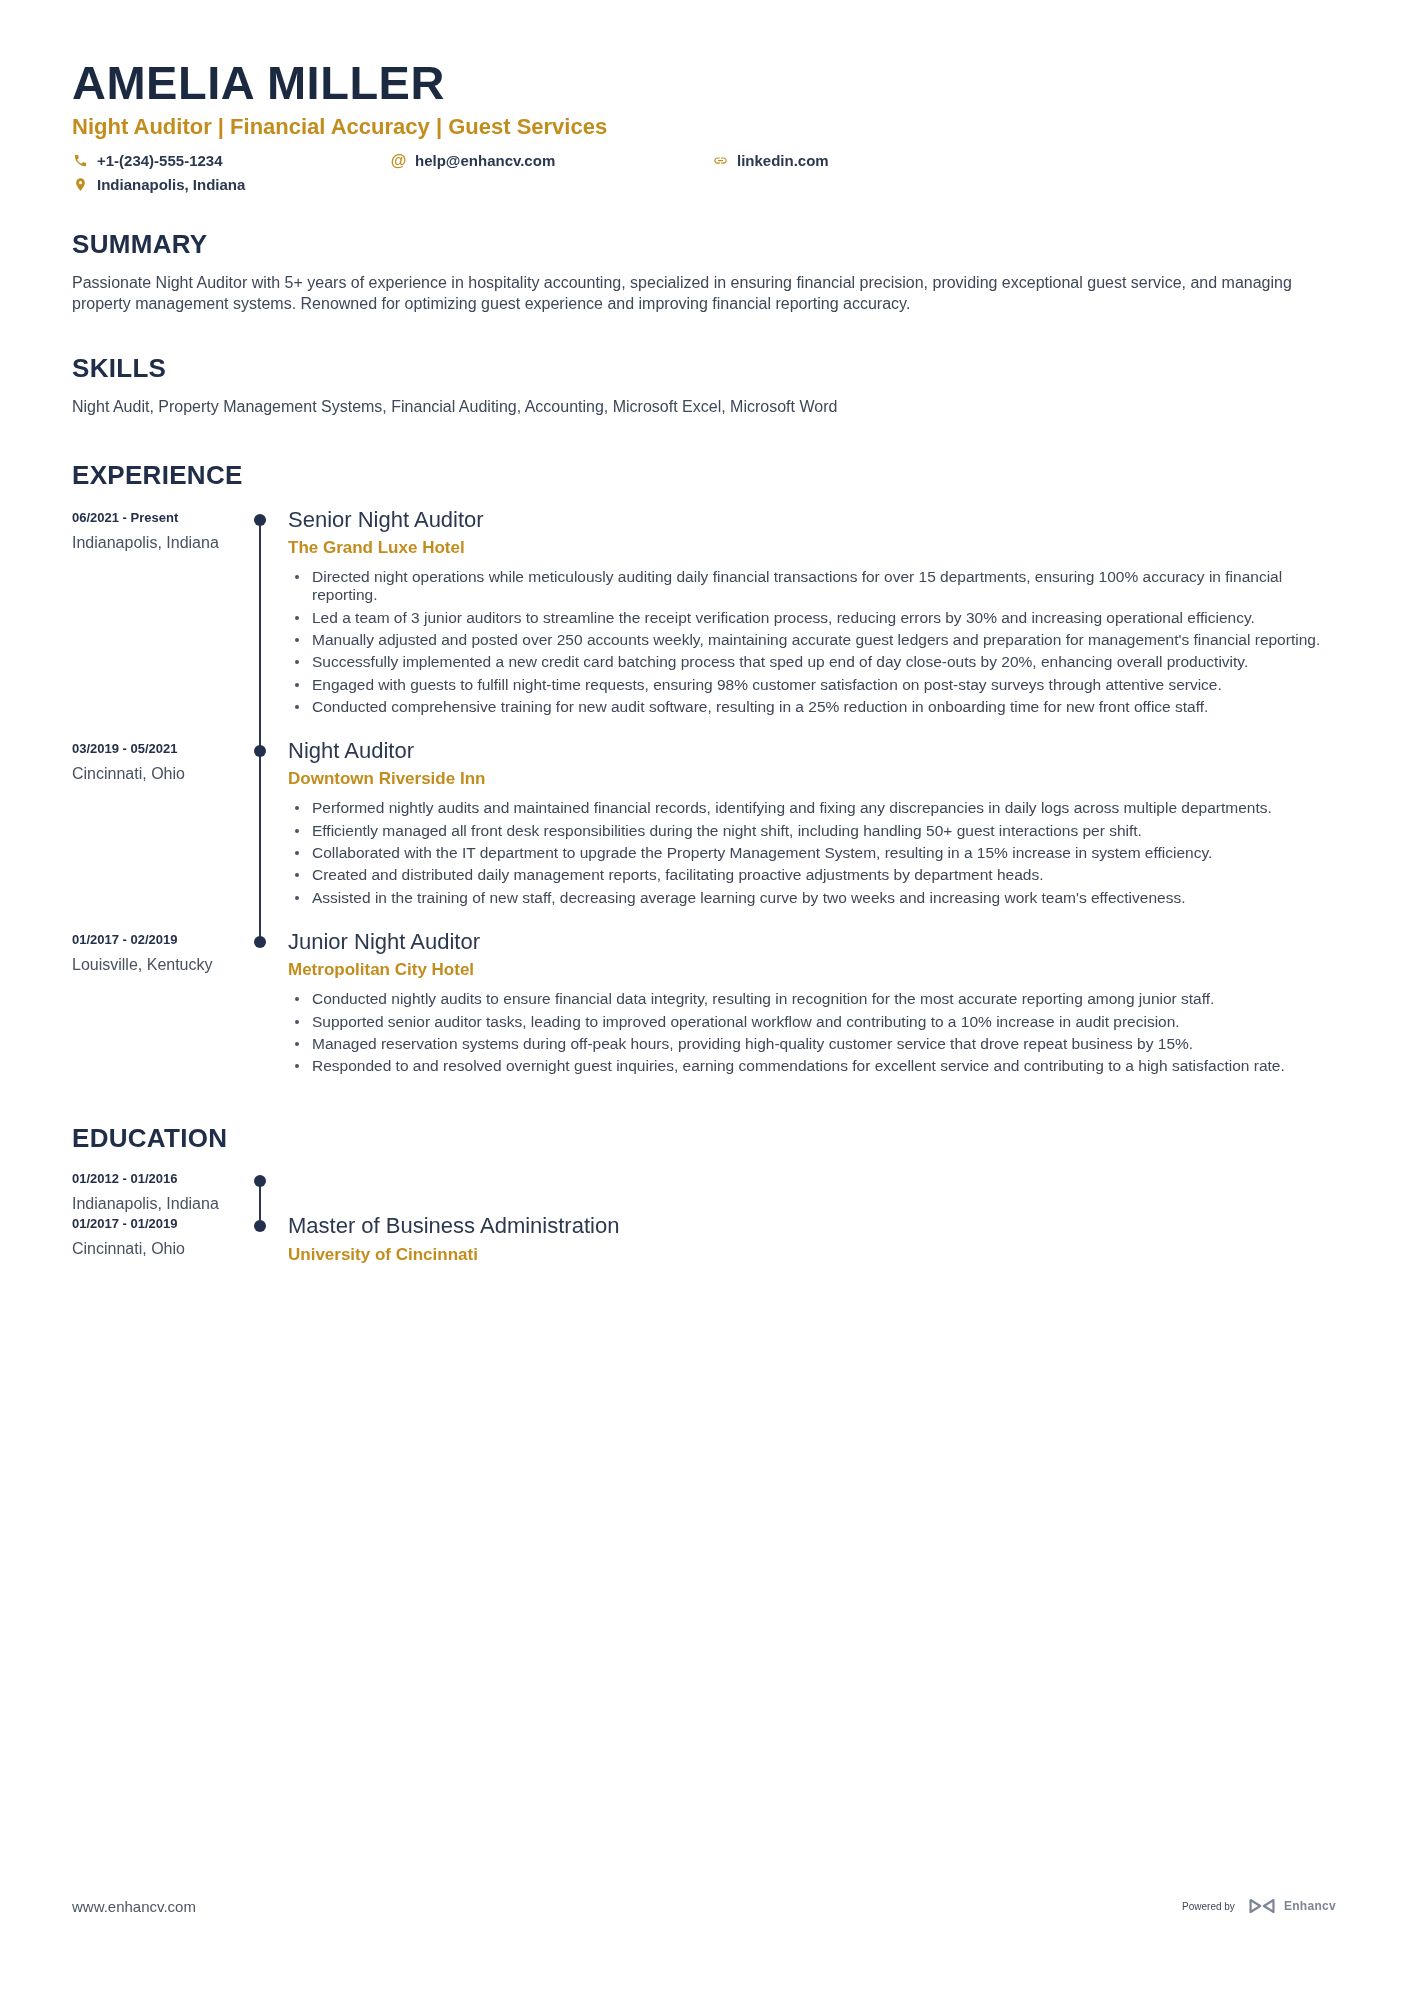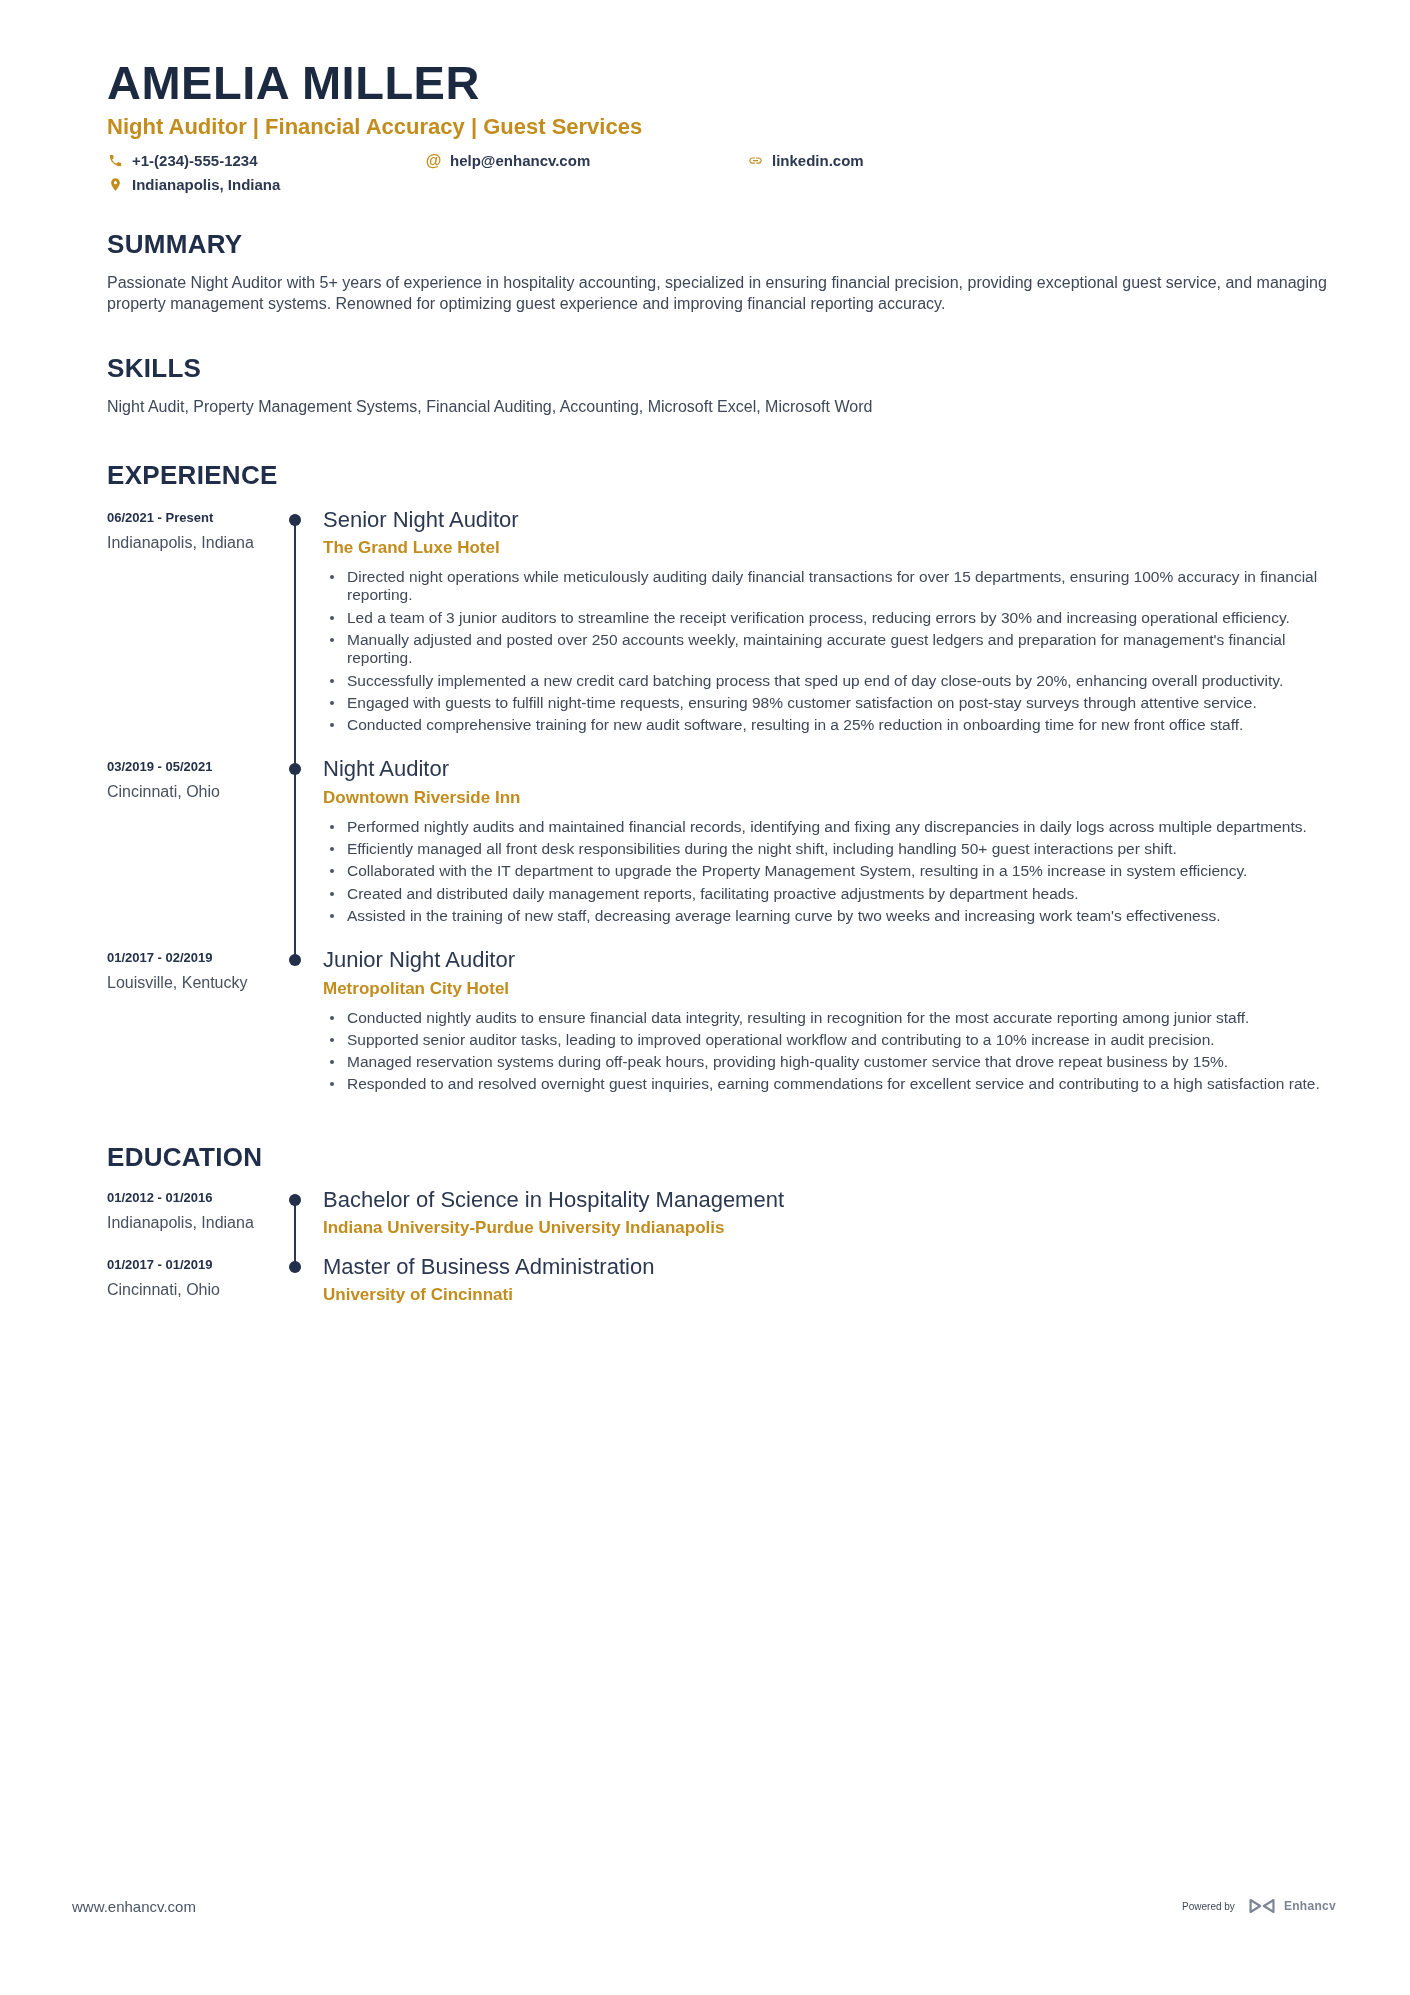--- a/index.html
+++ b/index.html
@@ -6,21 +6,20 @@
   html, body { margin: 0; padding: 0; background: #e9eaec; }
   .page {
     position: relative;
     width: 1410px;
     height: 1995px;
     margin: 0 auto;
     background: #ffffff;
     font-family: "Liberation Sans", sans-serif;
     color: #3e4858;
     overflow: hidden;
-    padding-left: 35px;
   }
   .content { padding: 58px 74px 0 72px; }
 
   
   .name {
     font-size: 47px;
     font-weight: 800;
     letter-spacing: 0.5px;
     color: #1c2a41;
     line-height: 1.05;
@@ -302,24 +301,20 @@
       <div class="section-heading">EDUCATION</div>
 
       <div class="entry edu-entry">
         <div class="entry-left">
           <div class="dates">01/2012 - 01/2016</div>
           <div class="location">Indianapolis, Indiana</div>
         </div>
         <div class="gutter tl-first">
             <span class="dot"></span>
           </div>
-        <div class="entry-body">
-          <div class="job-title">Bachelor of Science in Hospitality Management</div>
-          <div class="school">Indiana University-Purdue University Indianapolis</div>
-        </div>
       </div>
 
       <div class="entry edu-entry">
         <div class="entry-left">
           <div class="dates">01/2017 - 01/2019</div>
           <div class="location">Cincinnati, Ohio</div>
         </div>
         <div class="gutter tl-last">
             <span class="dot"></span>
           </div>

